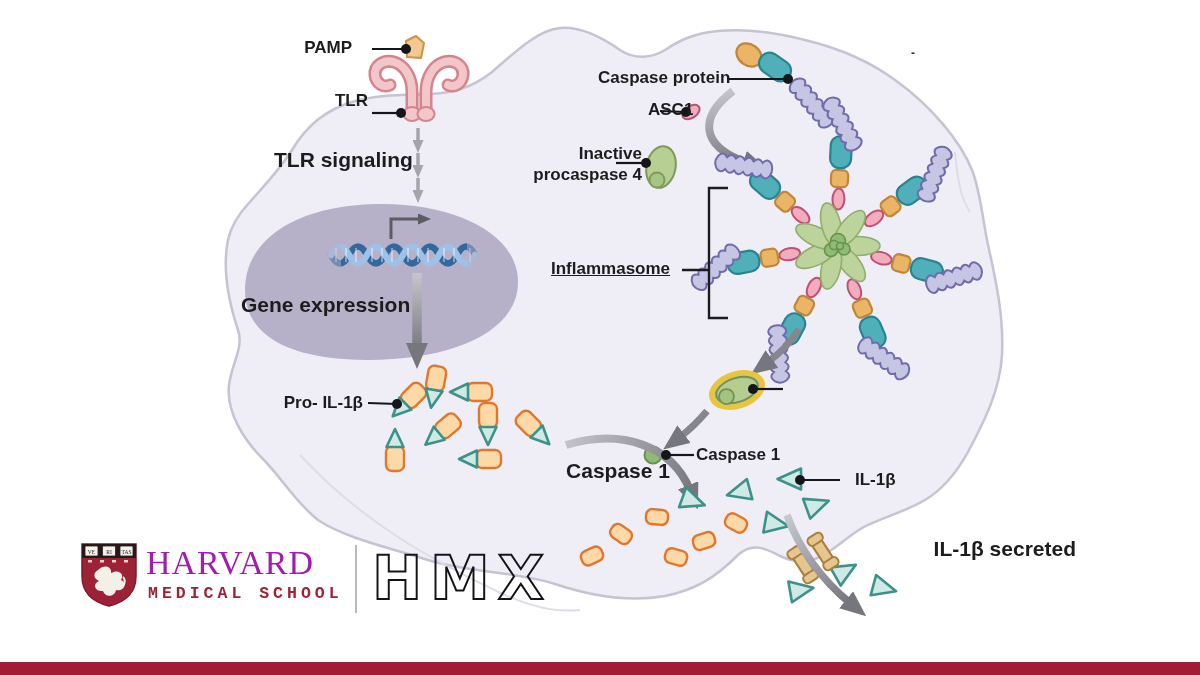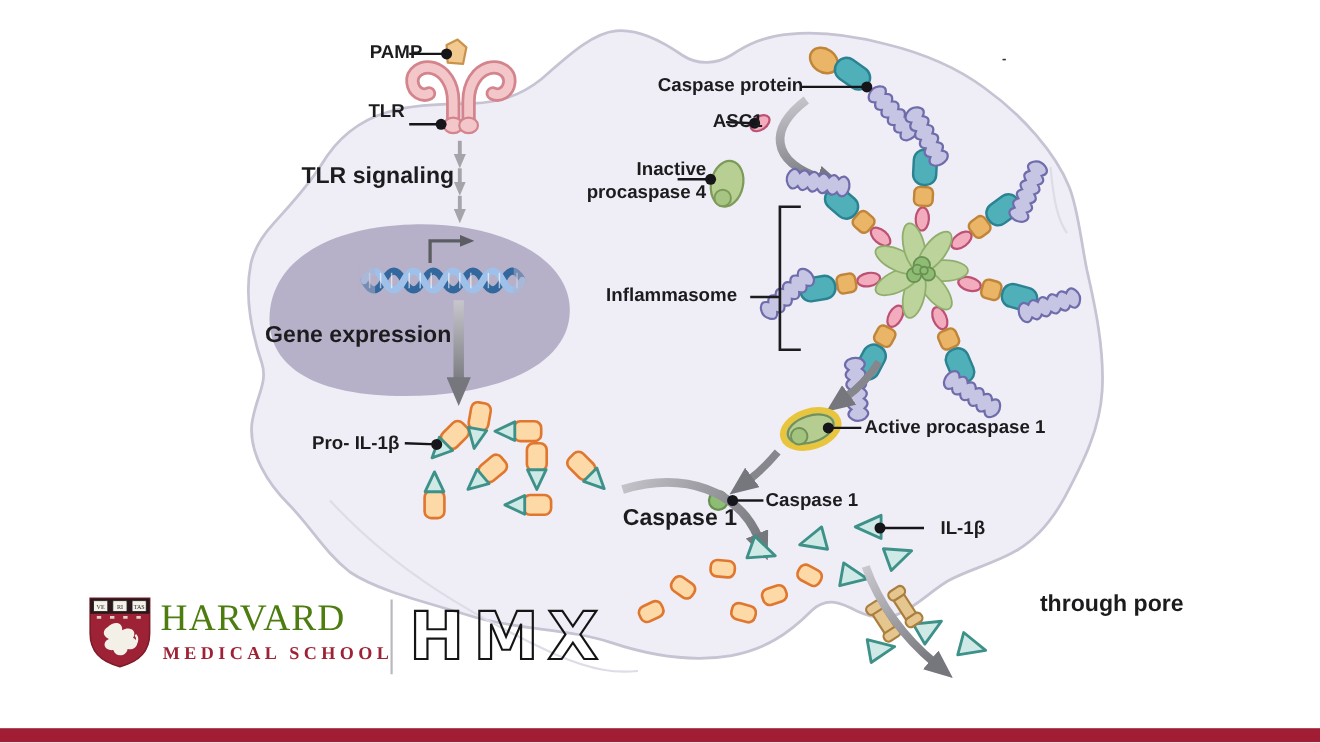--- a/index.html
+++ b/index.html
@@ -20,22 +20,22 @@
   .pink{fill:var(--pink-fill);stroke:var(--pink-stroke);stroke-width:2;}
   .grn{fill:var(--green-fill);stroke:var(--green-stroke);stroke-width:2;}
   .dgrn{fill:var(--green-deep);stroke:var(--green-deep-stroke);stroke-width:2;}
   .fl{fill:#bcd39c;stroke:#8fae6b;stroke-width:1.6;}
   .flc{fill:var(--green-deep);stroke:var(--green-deep-stroke);stroke-width:1.6;}
   .ptr{stroke:#15151a;stroke-width:2.2;fill:none;}
   .dot{fill:#15151a;}
   .brk{stroke:#1c1c1e;stroke-width:2.4;fill:none;}
   .faint{stroke:#dedce6;stroke-width:2;fill:none;}
   .harvard{position:absolute;left:146px;top:544px;font-family:"Liberation Serif","DejaVu Serif",serif;
-           font-size:34px;letter-spacing:1px;color:#4d7c0f;}
-  .medschool{position:absolute;left:148px;top:584px;font-family:Liberation Serif, serif;
+           font-size:34px;letter-spacing:1px;color:#a21caf;}
+  .medschool{position:absolute;left:148px;top:584px;font-family:Liberation Mono, monospace;
            font-size:16.5px;font-weight:700;letter-spacing:4px;color:var(--crimson);}
   .divider{position:absolute;left:355px;top:545px;width:2px;height:68px;background:#b9b8be;}
   .redbar{position:absolute;left:0;bottom:0;width:1200px;height:13px;background:var(--bar-red);}
   .stray{position:absolute;left:911px;top:46px;font:700 12px "Liberation Sans",sans-serif;color:#333;}
 </style>
 </head>
 <body>
 
 <div class="stage">
 
@@ -308,40 +308,39 @@
           <line class="ptr" x1="666" y1="455" x2="694" y2="455"></line>
           <circle class="dot" cx="666" cy="455" r="5"></circle>
         </g>
     <g>
           <line class="ptr" x1="800" y1="480" x2="840" y2="480"></line>
           <circle class="dot" cx="800" cy="480" r="5"></circle>
         </g>
   </g>
 </svg>
 
-<div class="lbl ta-r" style="left:304px;top:38px;width:80px;">PAMP</div>
+<div class="lbl ta-r" style="left:272px;top:38px;width:80px;">PAMP</div>
 <div class="lbl ta-r" style="left:288px;top:91px;width:80px;">TLR</div>
 <div class="lbl hdr" style="left:241px;top:292px;">Gene expression</div>
 <div class="lbl hdr" style="left:274px;top:147px;">TLR signaling</div>
 <div class="lbl ta-r" style="left:263px;top:393px;width:100px;text-align:right;">Pro- IL-1β</div>
 <div class="lbl" style="left:598px;top:68px;">Caspase protein</div>
 <div class="lbl" style="left:648px;top:100px;">ASC1</div>
 <div class="lbl ta-c" style="left:520px;top:143px;width:122px;line-height:21px;">
   <div>Inactive</div>
   <div>procaspase 4</div>
 </div>
-<div class="lbl" style="left:551px;top:259px;">Inflammasome</div>
-<div class="lbl" style="left:786px;top:379px;">Active procaspase 1</div>
+<div class="lbl" style="left:551px;top:259px;text-decoration:underline;">Inflammasome</div>
 <div class="lbl" style="left:696px;top:445px;">Caspase 1</div>
 <div class="lbl" style="left:855px;top:470px;">IL-1β</div>
 <div class="lbl hdr ta-c" style="left:446px;top:458px;width:224px;">
   <div>Caspase 1</div>
 </div>
 <div class="lbl hdr ta-c" style="left:876px;top:536px;width:200px;">
-  <div>through pore</div>
+  <div>IL-1β secreted</div>
 </div>
 <div class="stray">-</div>
 
 <svg class="art" style="left:80px;top:542px;" width="58" height="66" viewBox="0 0 58 66">
   <path d="M 2,2 H 56 V 34 C 56,52 45,60 29,64 C 13,60 2,52 2,34 Z" fill="var(--crimson)" stroke="#7e1b2a" stroke-width="1.5"></path>
   <path d="M 2,2 H 56 V 16 H 2 Z" fill="#2b161a"></path>
   <g>
     <rect x="5" y="4" width="13" height="10" rx="1" fill="#f5f2ea" stroke="#1f1f1f" stroke-width="0.8"></rect>
     <text x="11.5" y="11.5" font-size="5.5" text-anchor="middle" fill="#1c1c1c" font-family="'Liberation Serif',serif">VE</text>
     <rect x="22.5" y="4" width="13" height="10" rx="1" fill="#f5f2ea" stroke="#1f1f1f" stroke-width="0.8"></rect>

